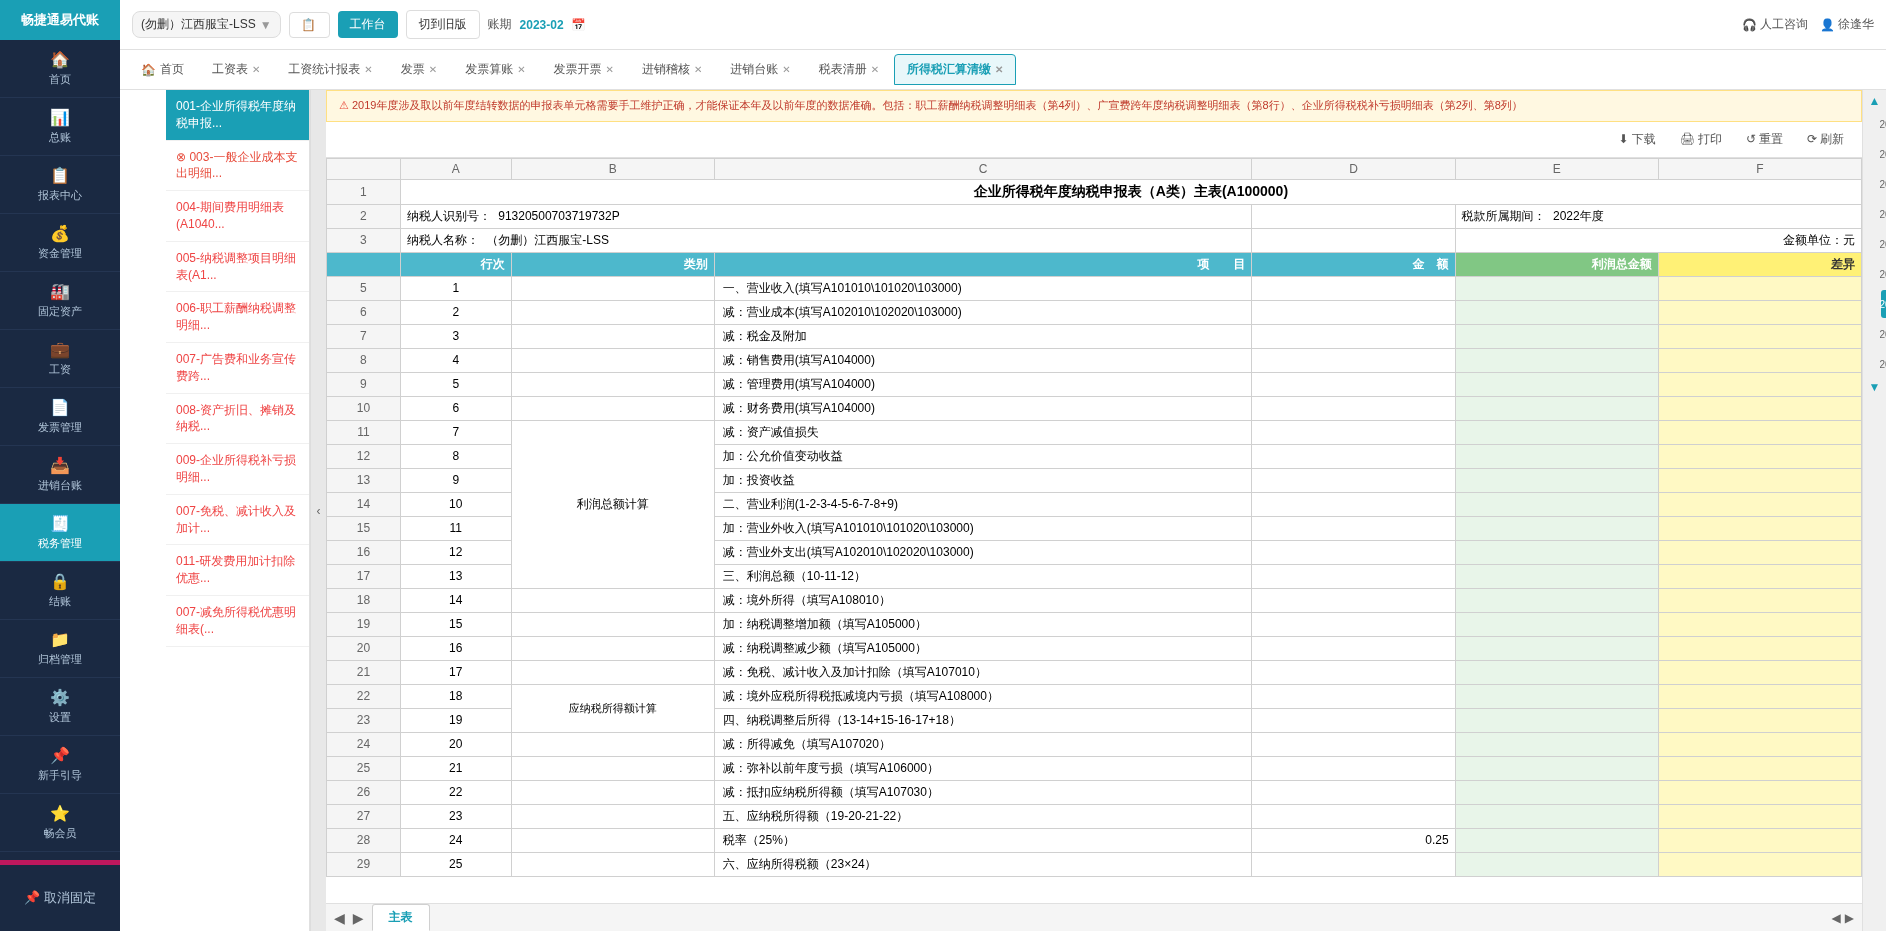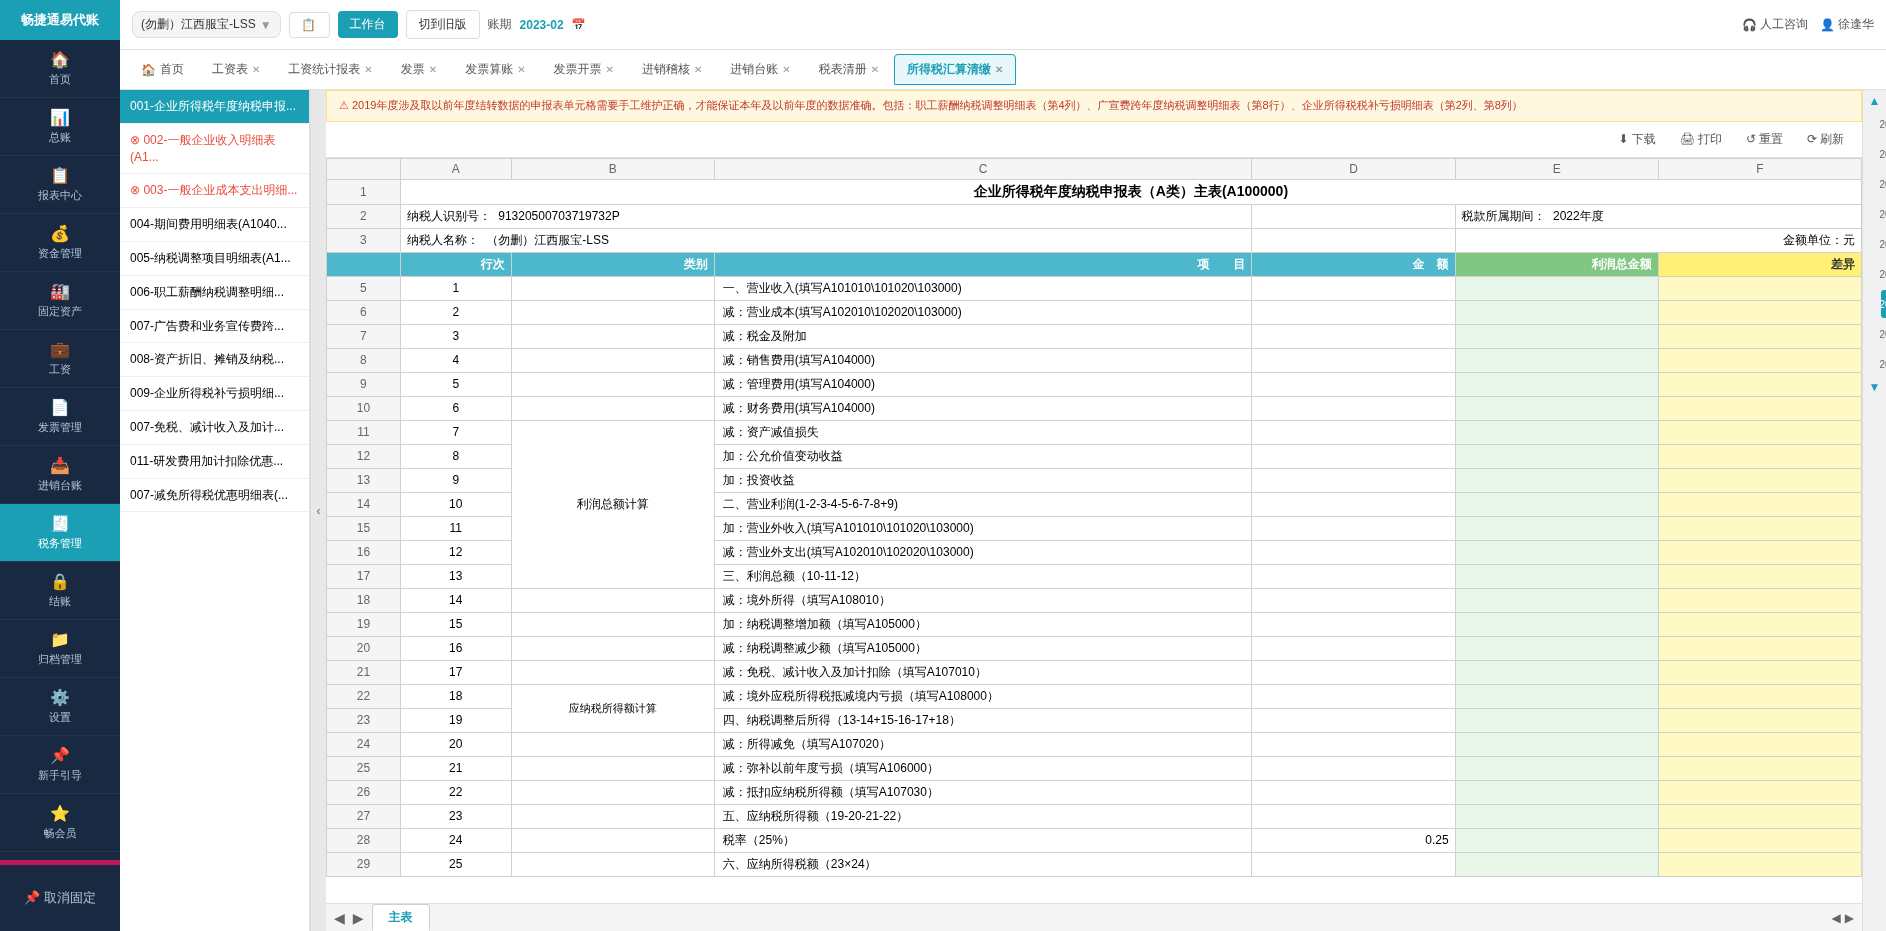--- a/index.html
+++ b/index.html
@@ -33,22 +33,22 @@
     .tab-bar { height: 40px; background: #fff; border-bottom: 1px solid #e0e0e0; display: flex; align-items: center; padding: 0 8px; gap: 2px; flex-shrink: 0; overflow-x: auto; }
     .tab-item { display: flex; align-items: center; padding: 6px 12px; border-radius: 4px 4px 0 0; cursor: pointer; font-size: 12px; color: #555; border: 1px solid transparent; white-space: nowrap; gap: 4px; }
     .tab-item.active { background: #e8f7fa; border-color: #1a9fb5; color: #1a9fb5; font-weight: bold; }
     .tab-close { color: #999; font-size: 10px; }
     .tab-home { color: #555; }
 
     
     .content-area { flex: 1; display: flex; overflow: hidden; background: #f0f2f5; }
 
     
-    .left-panel { width: 190px; background: #fff; border-right: 1px solid #e0e0e0; flex-shrink: 0; overflow-y: auto; }
-    .left-panel-item { padding: 8px 10px; cursor: pointer; font-size: 12px; color: #000000; border-bottom: 1px solid #f0f0f0; line-height: 1.4; }
+    .left-panel { width: 190px; background: #fff; border-right: 1px solid #e0e0e0; flex-shrink: 0; overflow-y: auto; padding-left: 46px; }
+    .left-panel-item { padding: 8px 10px; cursor: pointer; font-size: 12px; color: #ef4444; border-bottom: 1px solid #f0f0f0; line-height: 1.4; }
     .left-panel-item.active { background: #1a9fb5; color: #fff; }
     .left-panel-item.error { color: #e74c3c; }
 
     
     .right-panel { flex: 1; display: flex; flex-direction: column; overflow: hidden; padding: 0; }
 
     
     .warning-bar { background: #fff8e1; border: 1px solid #ffe082; padding: 6px 12px; font-size: 11px; color: #c0392b; line-height: 1.6; flex-shrink: 0; margin: 0; }
 
     
@@ -230,23 +230,20 @@
         <span>所得税汇算清缴</span>
         <span class="tab-close">✕</span>
       </div>
     </div>
 
     <div class="content-area">
 
       <div class="left-panel">
         <div class="left-panel-item active">
           <span>001-企业所得税年度纳税申报...</span>
-        </div>
-        <div class="left-panel-item error">
-          <span style="color:#e74c3c;">⊗ </span><span>002-一般企业收入明细表(A1...</span>
         </div>
         <div class="left-panel-item error">
           <span style="color:#e74c3c;">⊗ </span><span>003-一般企业成本支出明细...</span>
         </div>
         <div class="left-panel-item">
           <span>004-期间费用明细表(A1040...</span>
         </div>
         <div class="left-panel-item">
           <span>005-纳税调整项目明细表(A1...</span>
         </div>

